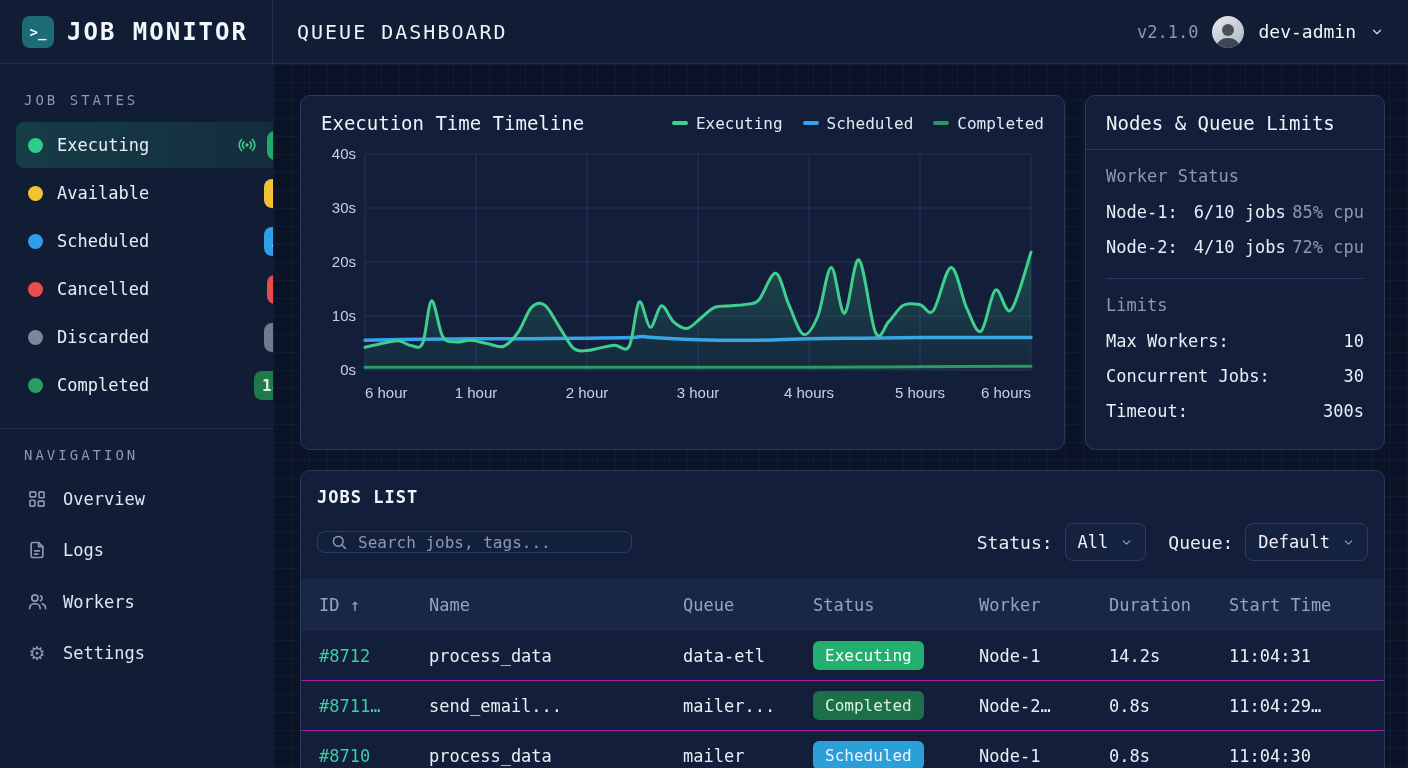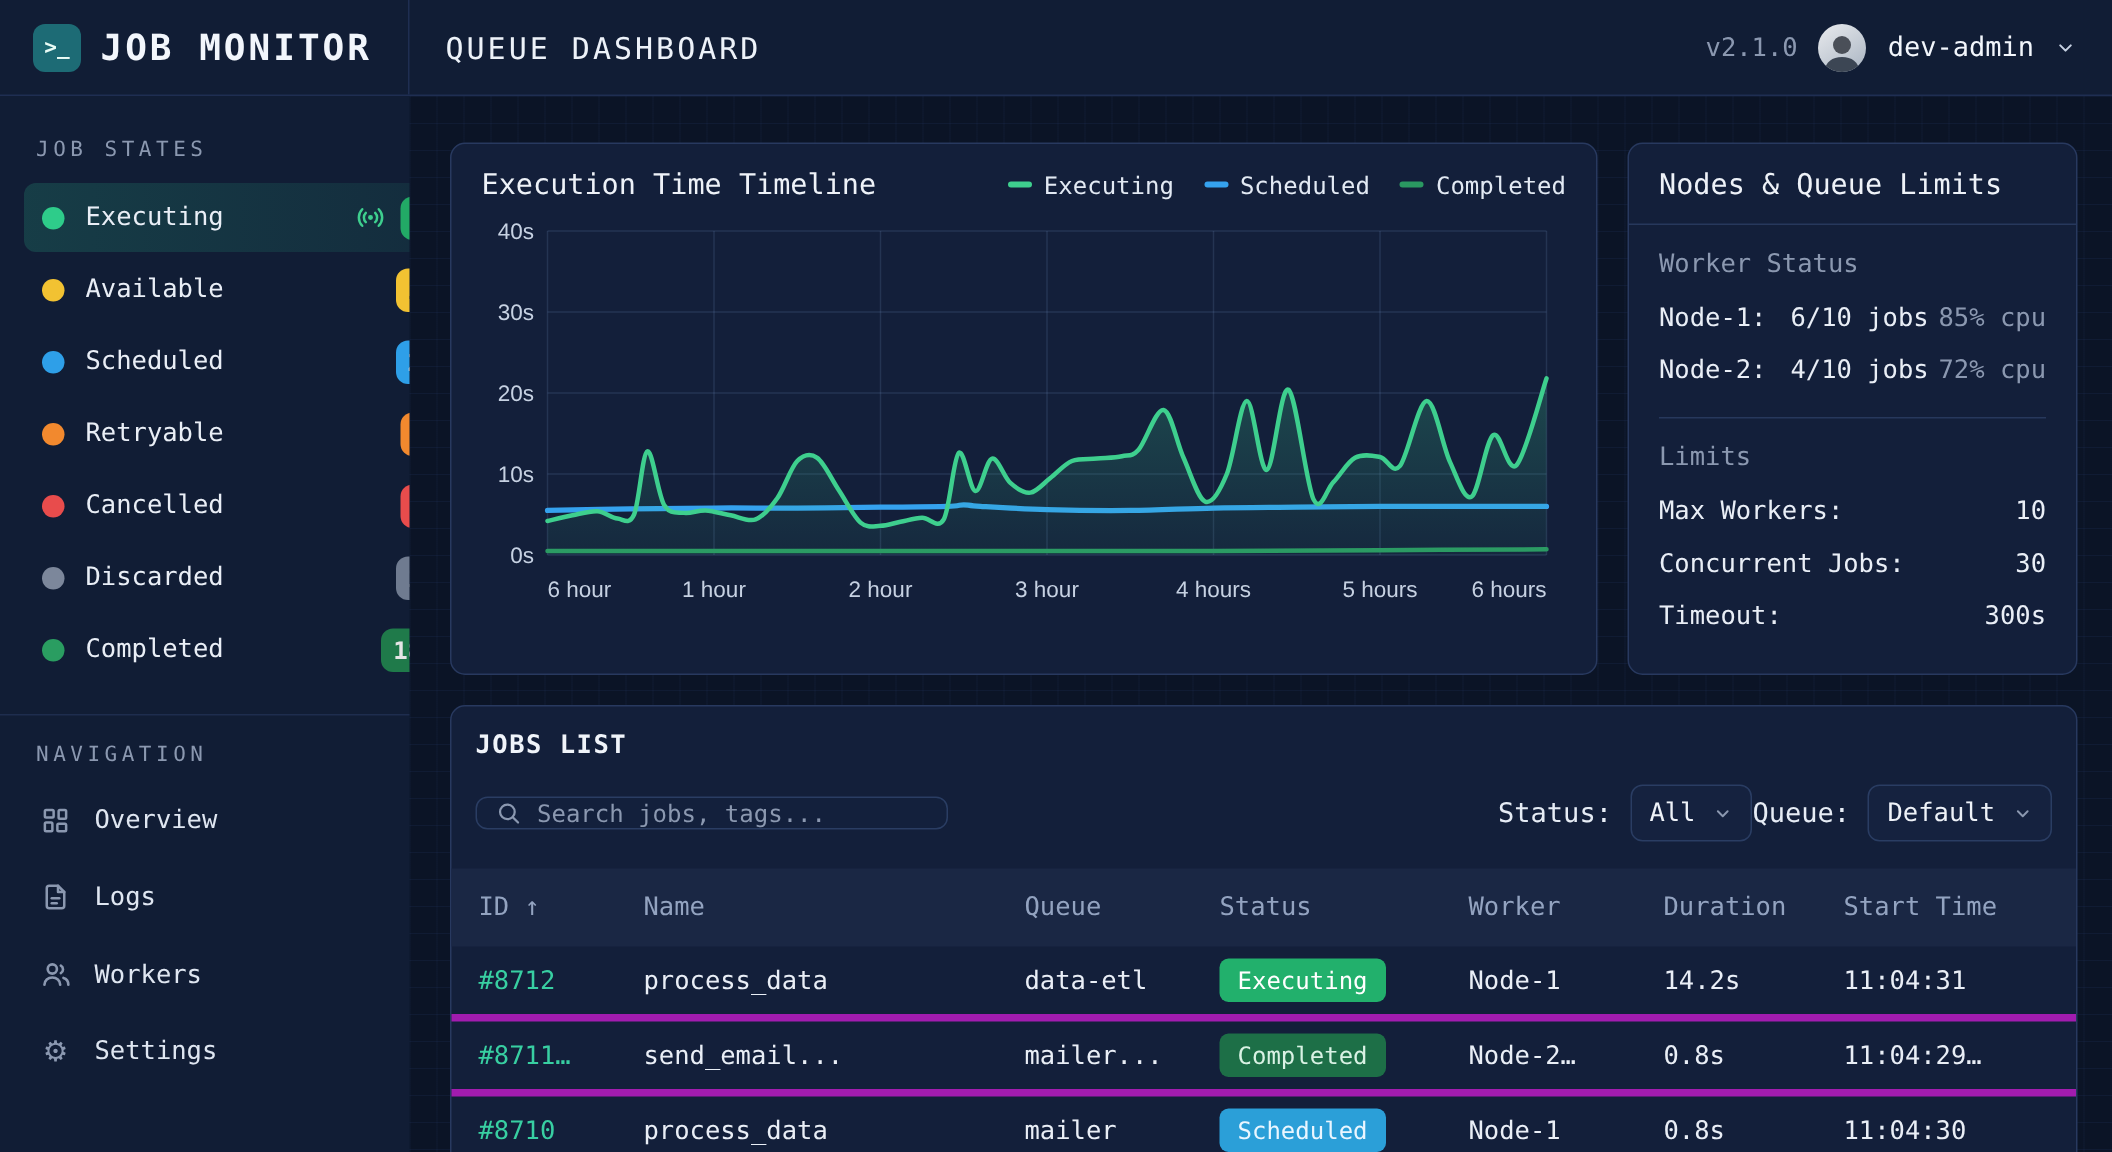--- a/index.html
+++ b/index.html
@@ -71,33 +71,33 @@
   
   .jobs-card { margin-top:20px; width:1085px; height:400px; padding-top:16px; }
   .jobs-pad { padding:0 16px; }
   .jobs-title { font-size:17px; font-weight:bold; letter-spacing:1px; color:#f0f4fa; }
   .controls { display:flex; align-items:center; margin-top:16px; }
   .search-box { width:315px; height:22px; border:1px solid #2a3d63; border-radius:8px;
     display:flex; align-items:center; gap:10px; padding:0 12px; background:#13203c; }
   .search-box input { background:transparent; border:none; outline:none; color:#cdd7e6;
     font-family:inherit; font-size:16px; width:100%; }
   .search-box input::placeholder { color:#8b98b0; }
-  .filters { margin-left:auto; display:flex; align-items:flex-start; }
+  .filters { margin-left:auto; display:flex; align-items:flex-start; gap:22px; }
   .filter-group { display:flex; align-items:center; gap:12px; }
   .filter-label { font-size:18px; color:#e6ecf5; }
   .select { border:1px solid #2a3d63; background:#15223f; border-radius:8px; height:38px;
     display:flex; align-items:center; gap:12px; padding:0 12px; cursor:pointer; }
   .select .val { font-size:17px; color:#eef2f8; }
   .select .chev { color:#8b98b0; }
 
   .table { margin-top:18px; }
   .trow { display:grid; grid-template-columns:110px 254px 130px 166px 130px 120px 1fr;
     align-items:center; padding-left:18px; }
   .thead { background:#1a2744; height:52px; color:#93a3c0; font-size:17px; }
-  .tbody .trow { height:50px; border-bottom:5px solid #a21caf; font-size:17px; cursor:pointer; }
+  .tbody .trow { height:50px; border-bottom:1px solid #a21caf; font-size:17px; cursor:pointer; }
   .cell-id { color:#38cfa2; cursor:pointer; }
   .status-badge { display:inline-flex; align-items:center; justify-content:center;
     padding:5px 12px; border-radius:6px; font-size:16px; width:fit-content; }
 
   svg.chart { display:block; margin-top:10px; }
   svg text { font-family:"Liberation Sans", sans-serif; font-size:15px; fill:#c6d1e2; }
 </style>
 </head>
 <body>
 
@@ -149,26 +149,20 @@
     <span class="count-badge" style="background: rgb(242, 194, 50); color: rgb(28, 39, 66);">14</span>
   </div>
 
   <div class="state-item">
     <span class="dot" style="background: rgb(46, 159, 232);"></span>
     <span class="state-label">Scheduled</span>
 
     <span class="count-badge" style="background: rgb(46, 159, 232); color: rgb(255, 255, 255);">21</span>
   </div>
 
-  <div class="state-item">
-    <span class="dot" style="background: rgb(242, 137, 46);"></span>
-    <span class="state-label">Retryable</span>
-
-    <span class="count-badge" style="background: rgb(242, 137, 46); color: rgb(255, 255, 255);">3</span>
-  </div>
 
   <div class="state-item">
     <span class="dot" style="background: rgb(232, 76, 76);"></span>
     <span class="state-label">Cancelled</span>
 
     <span class="count-badge" style="background: rgb(232, 76, 76); color: rgb(255, 255, 255);">8</span>
   </div>
 
   <div class="state-item">
     <span class="dot" style="background: rgb(124, 135, 155);"></span>

